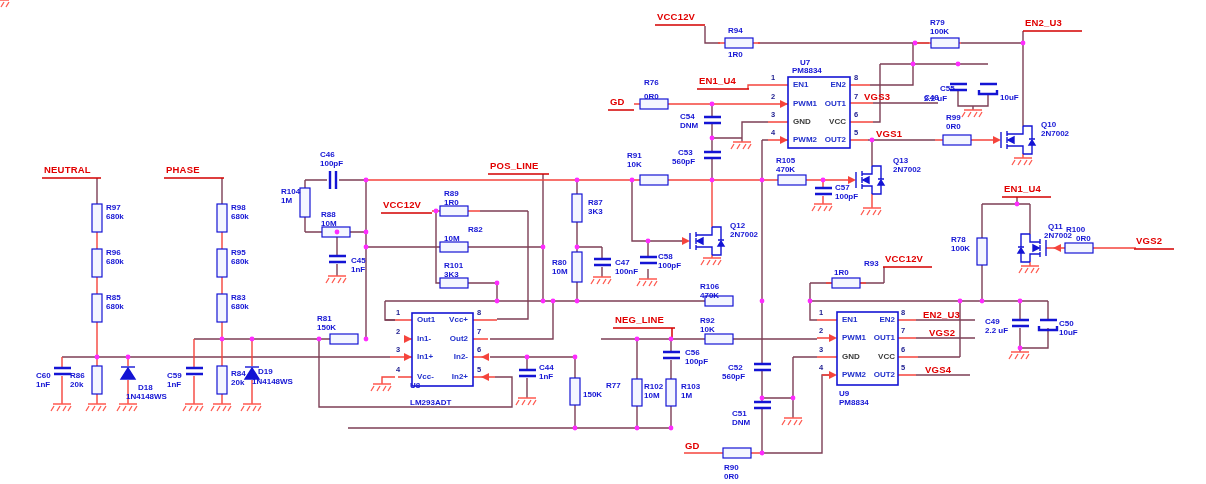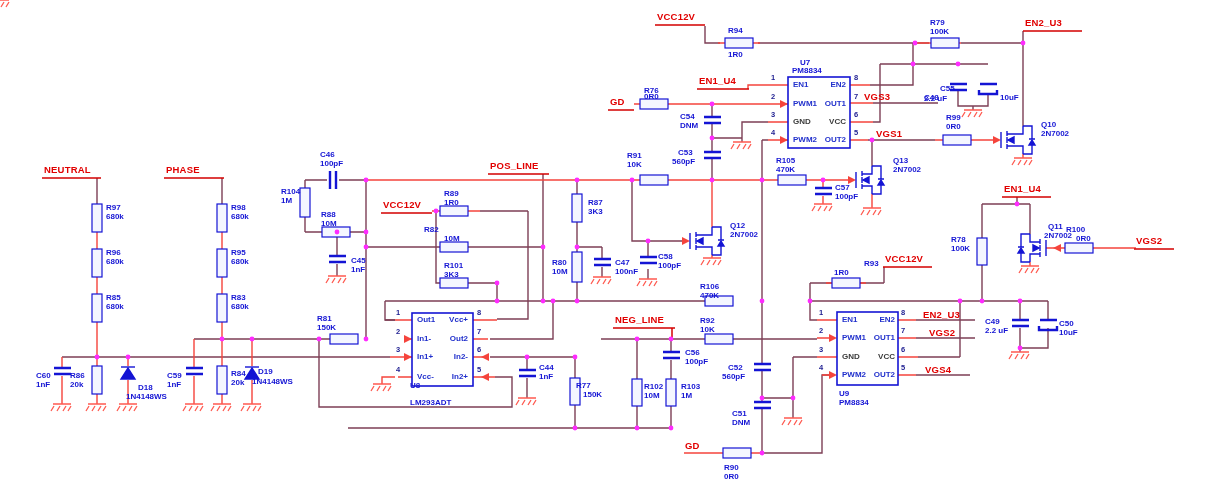--- a/index.html
+++ b/index.html
@@ -273,37 +273,37 @@
 <div class="lbl" style="left:320px;top:150px">C46</div>
 <div class="lbl" style="left:320px;top:159px">100pF</div>
 <div class="lbl" style="left:321px;top:210px">R88</div>
 <div class="lbl" style="left:321px;top:219px">10M</div>
 <div class="lbl" style="left:351px;top:256px">C45</div>
 <div class="lbl" style="left:351px;top:265px">1nF</div>
 <div class="lbl" style="left:317px;top:314px">R81</div>
 <div class="lbl" style="left:317px;top:323px">150K</div>
 <div class="lbl" style="left:444px;top:189px">R89</div>
 <div class="lbl" style="left:444px;top:198px">1R0</div>
-<div class="lbl" style="left:424px;top:225px">R82</div>
+<div class="lbl" style="left:468px;top:225px">R82</div>
 <div class="lbl" style="left:444px;top:234px">10M</div>
 <div class="lbl" style="left:444px;top:261px">R101</div>
 <div class="lbl" style="left:444px;top:270px">3K3</div>
 <div class="lbl" style="left:588px;top:198px">R87</div>
 <div class="lbl" style="left:588px;top:207px">3K3</div>
 <div class="lbl" style="left:552px;top:258px">R80</div>
 <div class="lbl" style="left:552px;top:267px">10M</div>
 <div class="lbl" style="left:615px;top:258px">C47</div>
 <div class="lbl" style="left:615px;top:267px">100nF</div>
 <div class="lbl" style="left:658px;top:252px">C58</div>
 <div class="lbl" style="left:658px;top:261px">100pF</div>
 <div class="lbl" style="left:627px;top:151px">R91</div>
 <div class="lbl" style="left:627px;top:160px">10K</div>
 <div class="lbl" style="left:776px;top:156px">R105</div>
 <div class="lbl" style="left:776px;top:165px">470K</div>
-<div class="lbl" style="left:644px;top:86px">R76</div>
+<div class="lbl" style="left:644px;top:78px">R76</div>
 <div class="lbl" style="left:644px;top:92px">0R0</div>
 <div class="lbl" style="left:680px;top:112px">C54</div>
 <div class="lbl" style="left:680px;top:121px">DNM</div>
 <div class="lbl" style="left:678px;top:148px">C53</div>
 <div class="lbl" style="left:672px;top:157px">560pF</div>
 <div class="lbl" style="left:728px;top:26px">R94</div>
 <div class="lbl" style="left:728px;top:50px">1R0</div>
 <div class="lbl" style="left:930px;top:18px">R79</div>
 <div class="lbl" style="left:930px;top:27px">100K</div>
 <div class="lbl" style="left:924px;top:93px">C48</div>
@@ -319,21 +319,21 @@
 <div class="lbl" style="left:835px;top:183px">C57</div>
 <div class="lbl" style="left:835px;top:192px">100pF</div>
 <div class="lbl" style="left:730px;top:221px">Q12</div>
 <div class="lbl" style="left:730px;top:230px">2N7002</div>
 <div class="lbl" style="left:700px;top:282px">R106</div>
 <div class="lbl" style="left:700px;top:291px">470K</div>
 <div class="lbl" style="left:700px;top:316px">R92</div>
 <div class="lbl" style="left:700px;top:325px">10K</div>
 <div class="lbl" style="left:539px;top:363px">C44</div>
 <div class="lbl" style="left:539px;top:372px">1nF</div>
-<div class="lbl" style="left:576px;top:381px">R77</div>
+<div class="lbl" style="left:606px;top:381px">R77</div>
 <div class="lbl" style="left:583px;top:390px">150K</div>
 <div class="lbl" style="left:644px;top:382px">R102</div>
 <div class="lbl" style="left:644px;top:391px">10M</div>
 <div class="lbl" style="left:681px;top:382px">R103</div>
 <div class="lbl" style="left:681px;top:391px">1M</div>
 <div class="lbl" style="left:685px;top:348px">C56</div>
 <div class="lbl" style="left:685px;top:357px">100pF</div>
 <div class="lbl" style="left:728px;top:363px">C52</div>
 <div class="lbl" style="left:722px;top:372px">560pF</div>
 <div class="lbl" style="left:732px;top:409px">C51</div>

